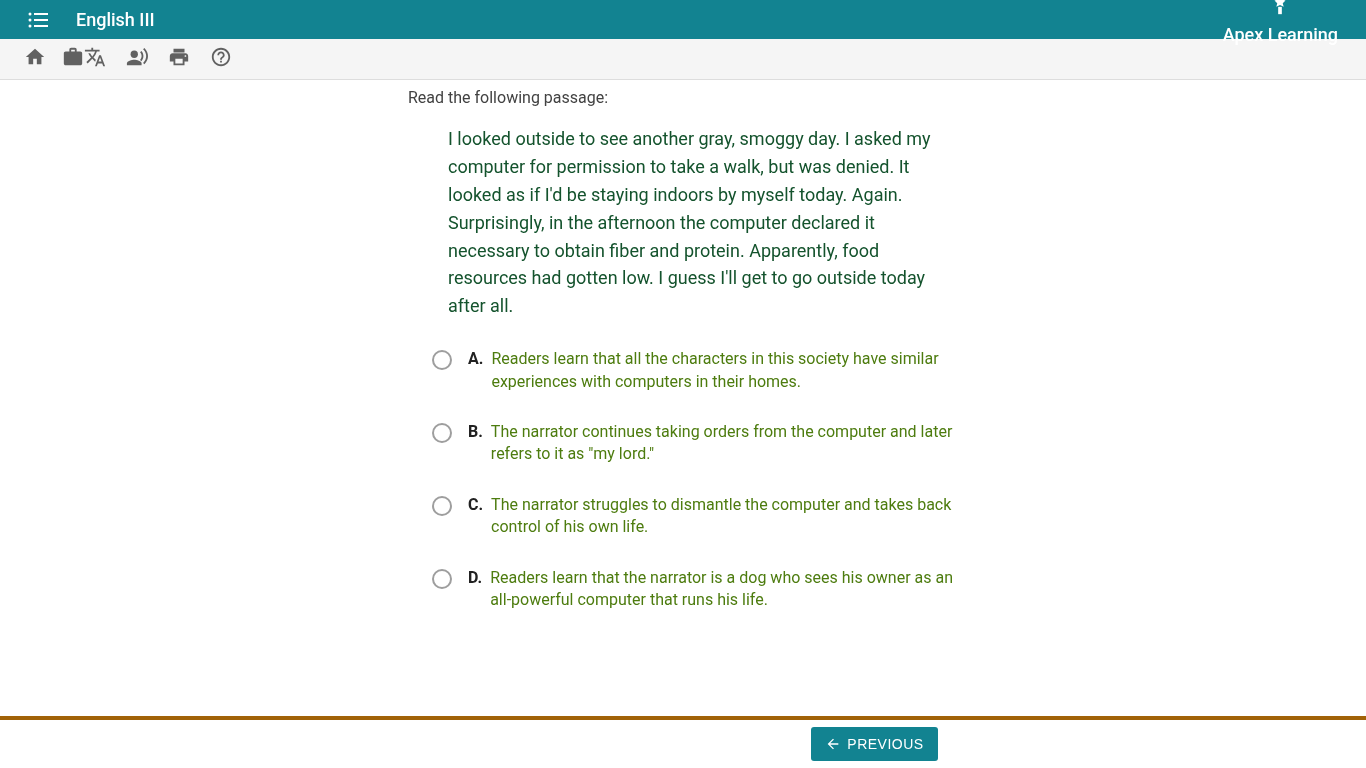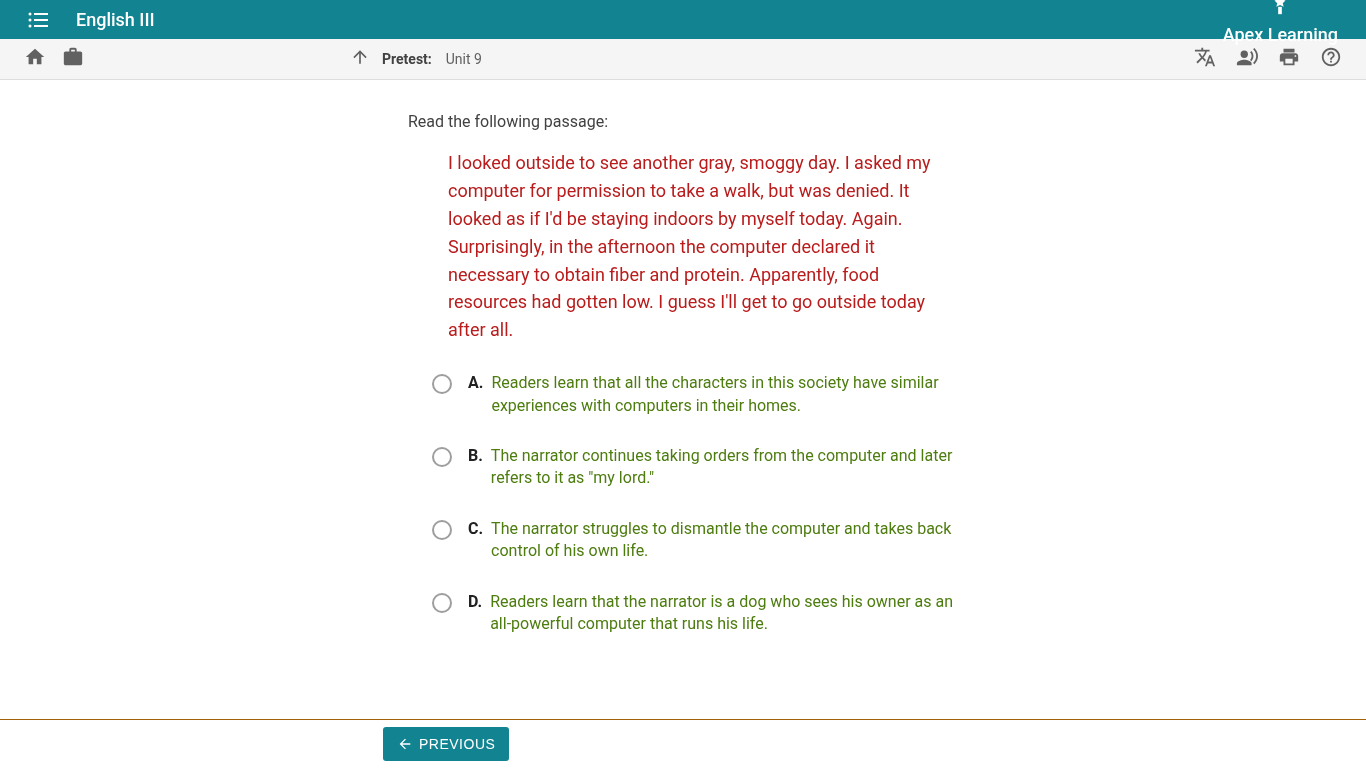--- a/index.html
+++ b/index.html
@@ -82,37 +82,36 @@
 }
 .sub-right .icon-btn { cursor: pointer; }
 .sub-right svg { fill: #616161; }
 .content-area {
   position: absolute;
   top: 80px;
   left: 0;
   right: 0;
   bottom: 48px;
   overflow-y: auto;
-  border-bottom: 1px solid #a16207;
-  margin-top: 24px;
+  border-bottom: 4px solid #a16207;
 }
 .question-container {
   width: 550px;
   margin: 0 auto;
   padding: 8px 0 30px 0;
 }
 .instruction {
   font-size: 16px;
   color: #424242;
   margin-bottom: 18px;
 }
 .passage {
   margin-left: 40px;
   font-size: 18px;
-  color: #b91c1c;
+  color: #14532d;
   line-height: 1.55;
   margin-bottom: 16px;
 }
 .question-stem {
   font-size: 16px;
   color: #424242;
   line-height: 1.4;
   padding-bottom: 22px;
   border-bottom: 1px solid #e0e0e0;
 }
@@ -146,20 +145,21 @@
 .choice-text { color: #4d7c0f; }
 .footer-bar {
   position: absolute;
   bottom: 0;
   left: 0;
   right: 0;
   height: 48px;
   display: flex;
   align-items: flex-start;
   padding: 7px 0 0 383px;
+  justify-content: center;
 }
 .prev-btn {
   background: #128391;
   color: #fff;
   border: none;
   border-radius: 3px;
   padding: 9px 14px;
   font-size: 14px;
   font-weight: 500;
   letter-spacing: 0.5px;
@@ -200,32 +200,20 @@
       <svg width="22" height="22" viewBox="0 0 24 24">
           <path d="M10 20v-6h4v6h5v-8h3L12 3 2 12h3v8z"></path>
         </svg>
     </span>
     <span class="bag-icon">
       <svg width="22" height="22" viewBox="0 0 24 24">
           <path d="M20 6h-4V4c0-1.1-.9-2-2-2h-4C8.9 2 8 2.9 8 4v2H4c-1.1 0-2 .9-2 2v11c0 1.1.9 2 2 2h16c1.1 0 2-.9 2-2V8c0-1.1-.9-2-2-2zM10 4h4v2h-4V4z"></path>
         </svg>
     </span>
   </div>
-  <div class="sub-center">
-    <span class="up-icon">
-      <svg width="20" height="20" viewBox="0 0 24 24" fill="#616161">
-          <path d="M4 12l1.4 1.4L11 7.8V20h2V7.8l5.6 5.6L20 12l-8-8z"></path>
-        </svg>
-    </span>
-    <span class="breadcrumb">
-      <span class="label">Pretest:</span>
-      <span>&nbsp;&nbsp;</span>
-      <span class="unit">Unit 9</span>
-    </span>
-  </div>
   <div class="sub-right">
     <span class="icon-btn">
       <svg width="22" height="22" viewBox="0 0 24 24">
           <path d="M12.87 15.07l-2.54-2.51.03-.03A17.52 17.52 0 0014.07 6H17V4h-7V2H8v2H1v2h11.17C11.5 7.92 10.44 9.75 9 11.35 8.07 10.32 7.3 9.19 6.69 8h-2c.73 1.63 1.73 3.17 2.98 4.56l-5.09 5.02L4 19l5-5 3.11 3.11.76-2.04zM18.5 10h-2L12 22h2l1.12-3h4.75L21 22h2l-4.5-12zm-2.62 7l1.62-4.33L19.12 17h-3.24z"></path>
         </svg>
     </span>
     <span class="icon-btn">
       <svg width="22" height="22" viewBox="0 0 24 24">
           <circle cx="9" cy="9" r="4"></circle>
           <path d="M9 15c-2.67 0-8 1.34-8 4v2h16v-2c0-2.66-5.33-4-8-4z"></path>

